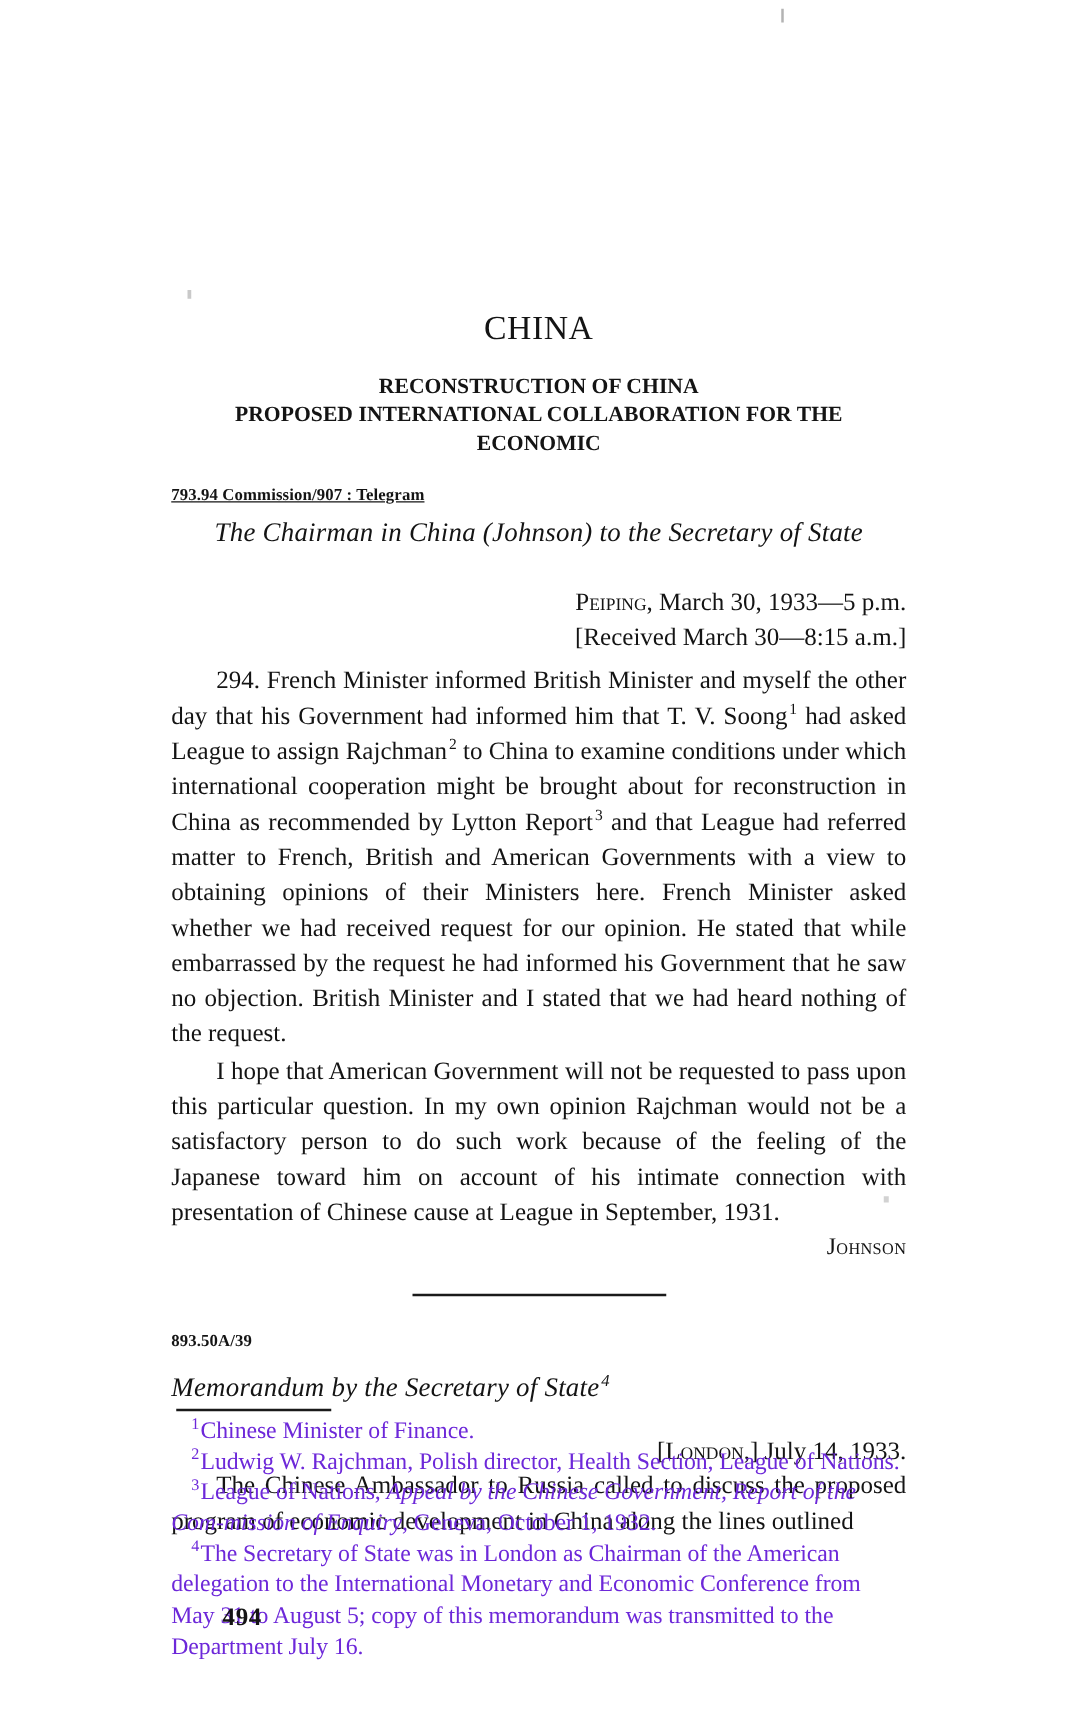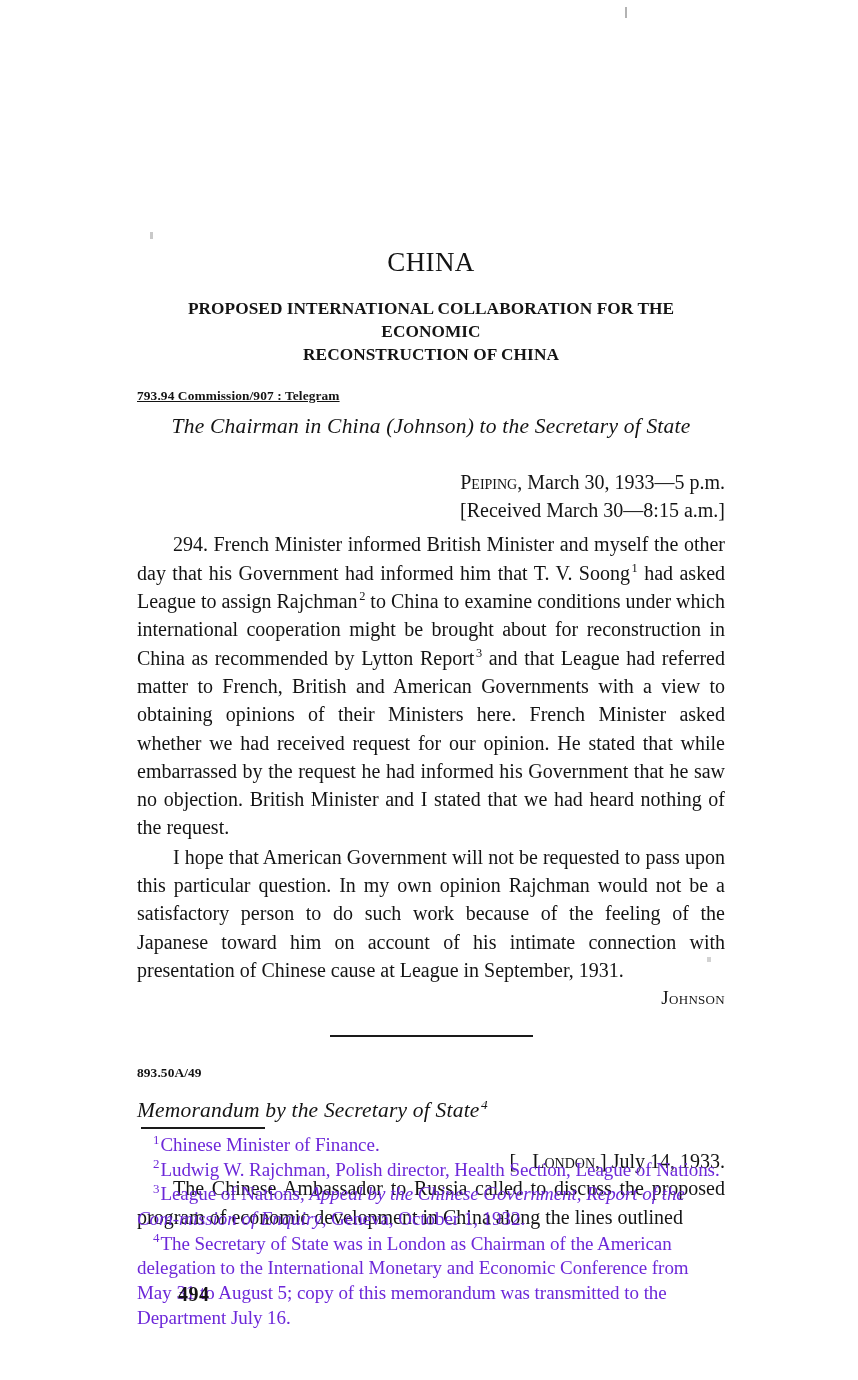--- a/index.html
+++ b/index.html
@@ -94,21 +94,20 @@
   .dateline {
     text-align: right;
     font-size: 20px;
     margin-top: 29px;
     line-height: 1.42;
   }
   .dateline .rcv { display: block; }
 
   .smallcaps {
     font-variant: small-caps;
-    margin-left: 16px;
   }
 
   p.body {
     font-size: 20px;
     line-height: 1.415;
     text-align: justify;
     text-align-last: left;
     margin: 0;
     text-indent: 36px;
     -webkit-hyphens: none;
@@ -205,42 +204,42 @@
 
   <div class="scan-mark"></div>
   <div class="scan-mark2"></div>
   <div class="scan-mark3"></div>
 
   <div class="content">
 
     <h1 class="doc-title">CHINA</h1>
 
     <div class="section-head">
+      <div>RECONSTRUCTION OF CHINA</div>
       <div>PROPOSED INTERNATIONAL COLLABORATION FOR THE ECONOMIC</div>
-      <div>RECONSTRUCTION OF CHINA</div>
     </div>
 
     <div class="file-num">793.94 Commission/907 : Telegram</div>
 
     <div class="doc-heading">The Chairman in China (Johnson) to the Secretary of State</div>
 
     <div class="dateline">
       <span><span class="smallcaps">Peiping</span><span>, March 30, 1933—5 p.m.</span></span>
       <span class="rcv">[Received March 30—8:15 a.m.]</span>
     </div>
 
     <p class="body first"><span>294.   French Minister informed British Minister and myself the other day that his Government had informed him that T. V. Soong</span><sup>1</sup><span> had asked League to assign Rajchman</span><sup>2</sup><span> to China to examine conditions under which international cooperation might be brought about for reconstruction in China as recommended by Lytton Report</span><sup>3</sup><span> and that League had referred matter to French, British and American Governments with a view to obtaining opinions of their Ministers here. French Minister asked whether we had received request for our opinion.   He stated that while embarrassed by the request he had informed his Government that he saw no objection.   British Minister and I stated that we had heard nothing of the request.</span></p>
 
     <p class="body second">I hope that American Government will not be requested to pass upon this particular question.   In my own opinion Rajchman would not be a satisfactory person to do such work because of the feeling of the Japanese toward him on account of his intimate connection with presentation of Chinese cause at League in September, 1931.</p>
 
     <div class="signature smallcaps">Johnson</div>
 
     <div class="section-rule"></div>
 
-    <div class="file-num2">893.50A/49</div>
+    <div class="file-num2">893.50A/39</div>
 
     <div class="doc-heading2"><span>Memorandum by the Secretary of State</span><sup>4</sup></div>
 
     <div class="dateline2"><span>[</span><span class="smallcaps">London</span><span>,] July 14, 1933.</span></div>
 
     <p class="body second">The Chinese Ambassador to Russia called to discuss the proposed program of economic development in China along the lines outlined</p>
 
   </div>
 
   <div class="footnotes">

